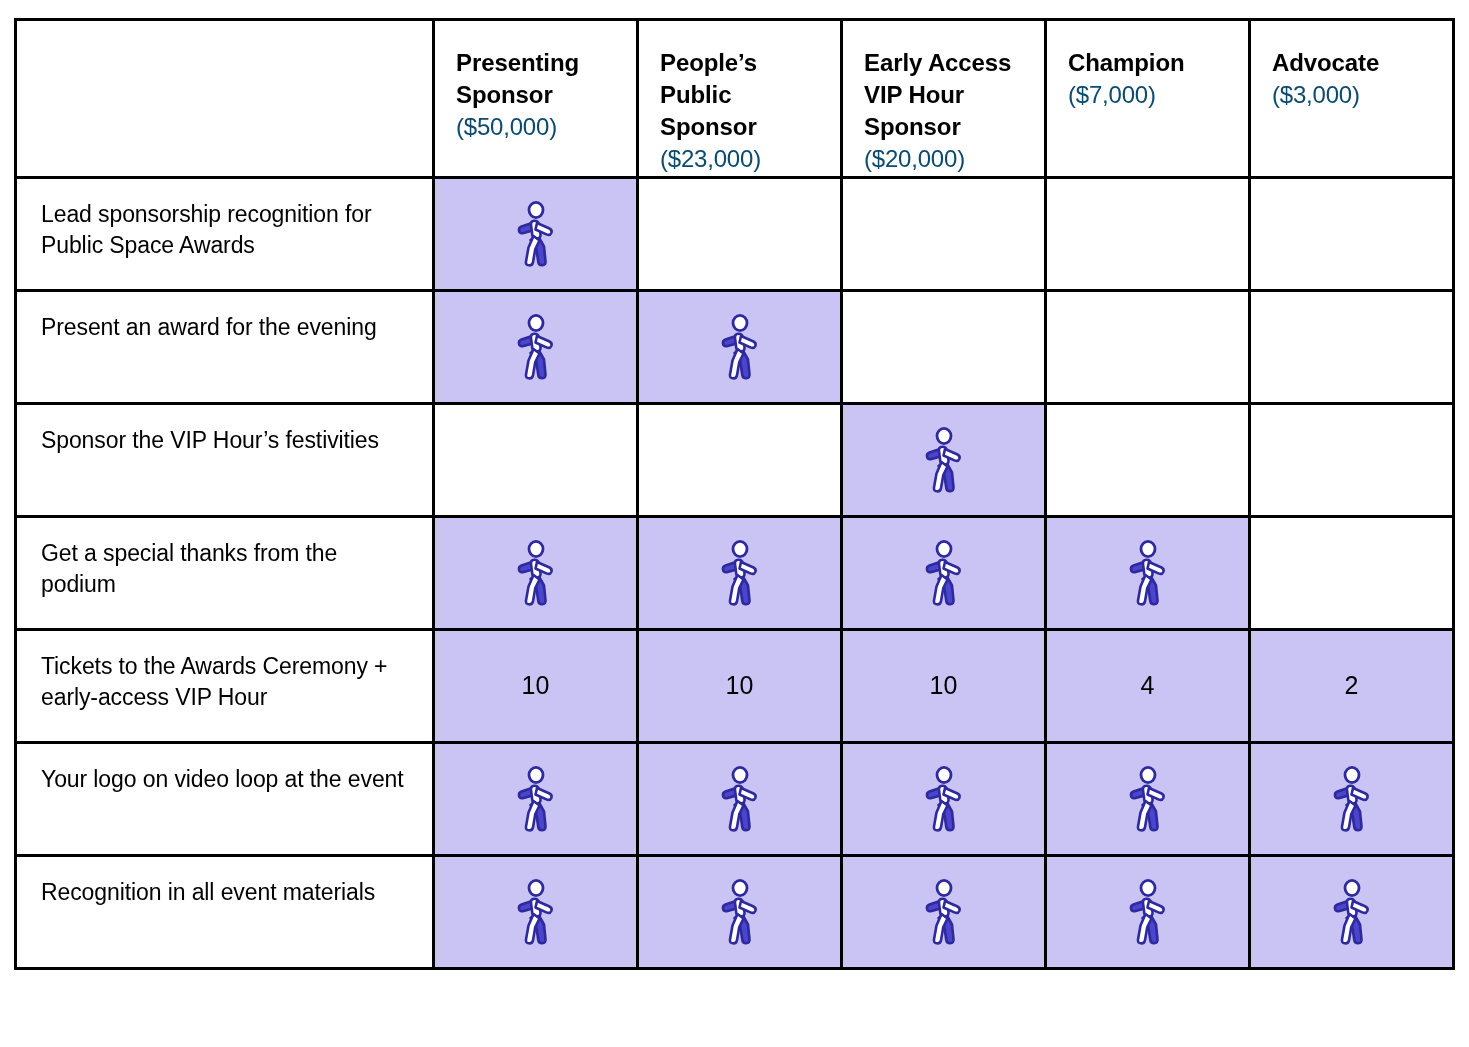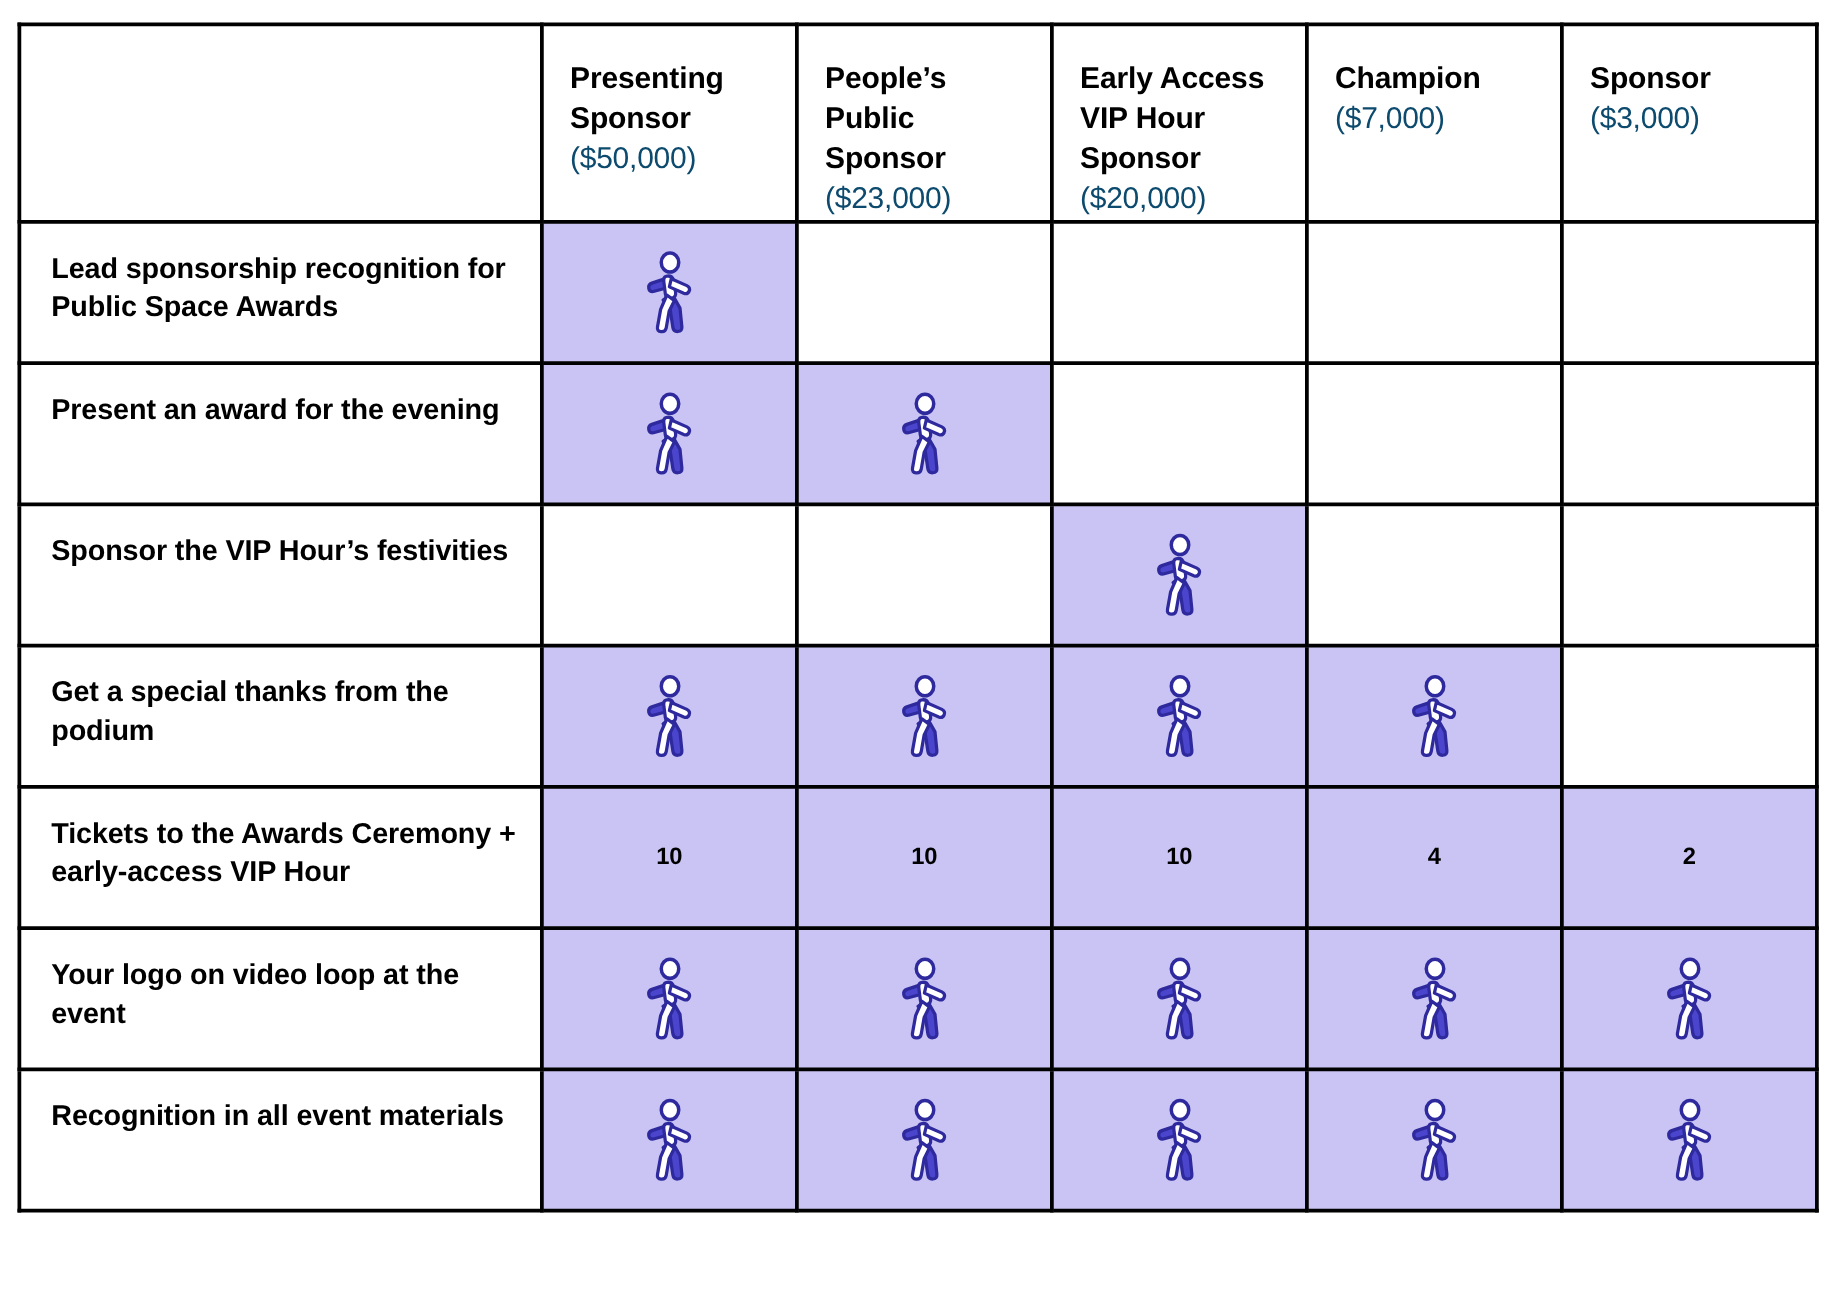--- a/index.html
+++ b/index.html
@@ -84,21 +84,21 @@
   }
 
   
   td.benefit-label-cell {
     text-align: left;
     vertical-align: top;
   }
   .benefit-label-text {
     display: block;
     font-size: 23px;
-    font-weight: bold;
+    font-weight: normal;
     color: #000000;
     line-height: 1.38;
     padding: 20px 14px 0 24px;
     letter-spacing: -0.1px;
   }
 
   td.value-cell {
     text-align: center;
     vertical-align: middle;
   }
@@ -109,22 +109,22 @@
   .cell-inner {
     display: flex;
     align-items: center;
     justify-content: center;
     width: 100%;
     height: 100%;
     min-height: 110px;
   }
 
   .count-text {
-    font-size: 19px;
-    font-weight: bold;
+    font-size: 25px;
+    font-weight: normal;
     color: #000000;
   }
 
   .walk-icon {
     display: block;
     width: 48px;
     height: 70px;
   }
   .walk-icon svg { display: block; width: 100%; height: 100%; }
 </style>
@@ -165,21 +165,21 @@
           </div>
         </th>
         <th class="tier-header-cell">
           <div class="tier-header-inner">
             <span class="tier-name">Champion</span>
             <span class="tier-price">($7,000)</span>
           </div>
         </th>
         <th class="tier-header-cell">
           <div class="tier-header-inner">
-            <span class="tier-name">Sponsor</span>
+            <span class="tier-name">Advocate</span>
             <span class="tier-price">($3,000)</span>
           </div>
         </th>
       </tr>
     </thead>
     <tbody id="table-body">
         <tr>
           <td class="benefit-label-cell">
             <span class="benefit-label-text">Lead sponsorship recognition for Public Space Awards</span>
           </td>

